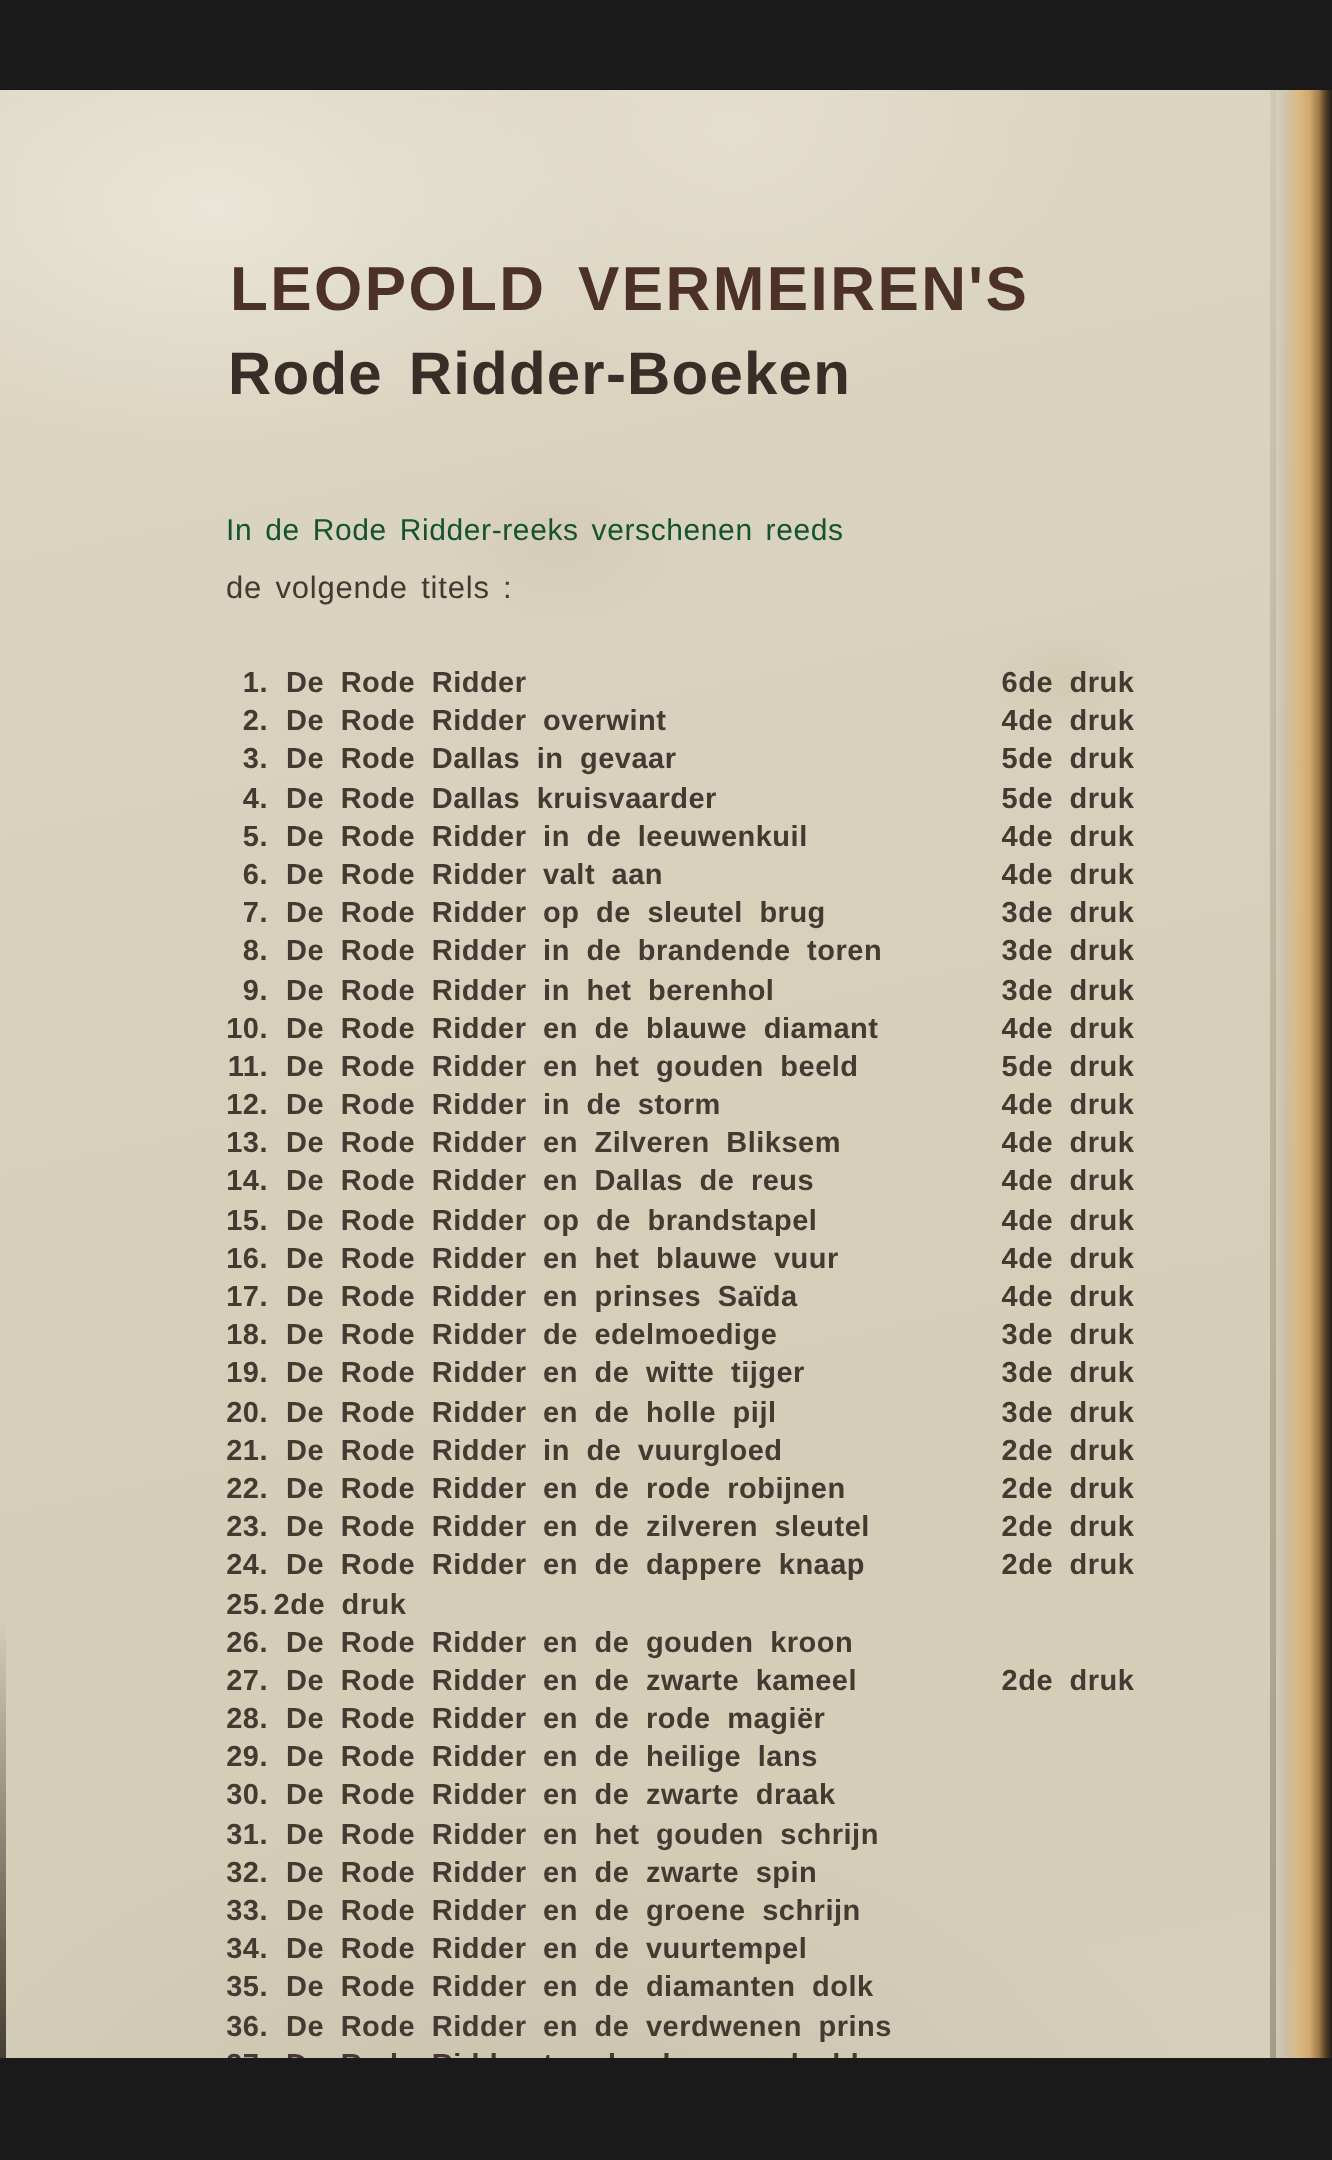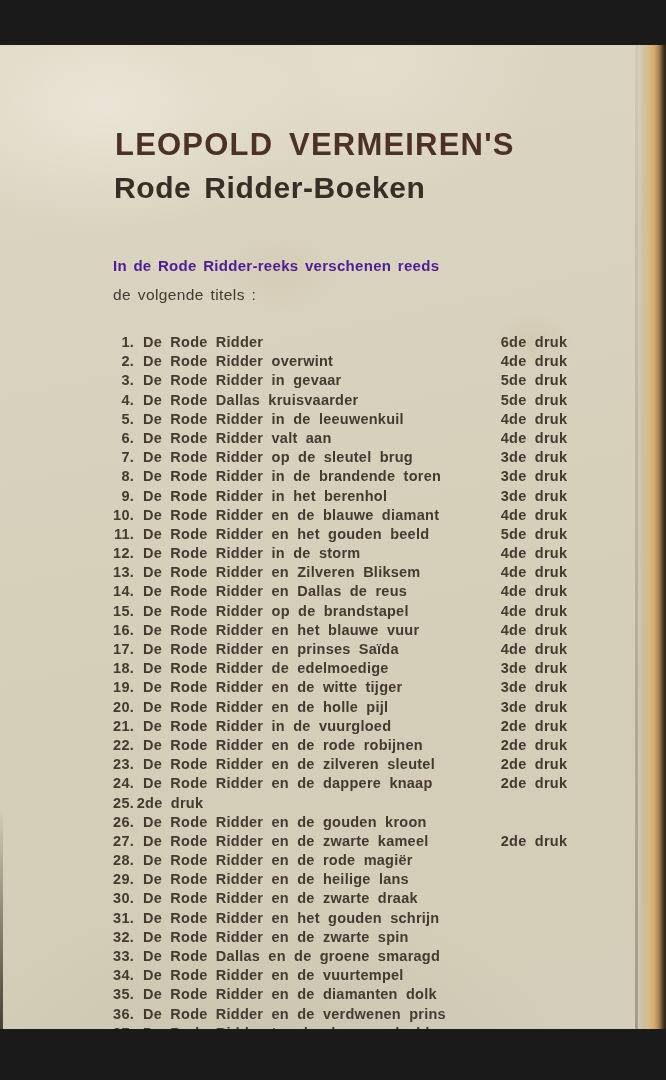--- a/index.html
+++ b/index.html
@@ -48,22 +48,22 @@
     color: #4c3128;
   }
   .series-title {
     position: absolute; left: 114px; top: 126px;
     font-size: 30px; font-weight: 700; letter-spacing: 0.6px; word-spacing: 4px;
     color: #382e27;
     text-align: center;
   }
   .intro-bold {
     position: absolute; left: 113px; top: 212px;
-    font-size: 15px; font-weight: 700; letter-spacing: 0.3px; word-spacing: 2px;
-    color: #4c1d95;
+    font-size: 15px; font-weight: 400; letter-spacing: 0.3px; word-spacing: 2px;
+    color: #14532d;
   }
   .intro-regular {
     position: absolute; left: 113px; top: 241px;
     font-size: 15.5px; font-weight: 400; letter-spacing: 0.4px; word-spacing: 2px;
     color: #453830;
   }
   .book-list {
     position: absolute; left: 100px; top: 288px; width: 470px;
   }
   .book-row {
@@ -103,21 +103,21 @@
         <span class="book-title">De Rode Ridder</span>
         <span class="book-druk">6de druk</span>
       </div>
       <div class="book-row">
         <span class="book-num">2.</span>
         <span class="book-title">De Rode Ridder overwint</span>
         <span class="book-druk">4de druk</span>
       </div>
       <div class="book-row">
         <span class="book-num">3.</span>
-        <span class="book-title">De Rode Ridder in gevaar</span>
+        <span class="book-title">De Rode Dallas in gevaar</span>
         <span class="book-druk">5de druk</span>
       </div>
       <div class="book-row">
         <span class="book-num">4.</span>
         <span class="book-title">De Rode Dallas kruisvaarder</span>
         <span class="book-druk">5de druk</span>
       </div>
       <div class="book-row">
         <span class="book-num">5.</span>
         <span class="book-title">De Rode Ridder in de leeuwenkuil</span>
@@ -252,21 +252,21 @@
         <span class="book-title">De Rode Ridder en het gouden schrijn</span>
         <span class="book-druk"></span>
       </div>
       <div class="book-row">
         <span class="book-num">32.</span>
         <span class="book-title">De Rode Ridder en de zwarte spin</span>
         <span class="book-druk"></span>
       </div>
       <div class="book-row">
         <span class="book-num">33.</span>
-        <span class="book-title">De Rode Dallas en de groene smaragd</span>
+        <span class="book-title">De Rode Ridder en de groene schrijn</span>
         <span class="book-druk"></span>
       </div>
       <div class="book-row">
         <span class="book-num">34.</span>
         <span class="book-title">De Rode Ridder en de vuurtempel</span>
         <span class="book-druk"></span>
       </div>
       <div class="book-row">
         <span class="book-num">35.</span>
         <span class="book-title">De Rode Ridder en de diamanten dolk</span>

